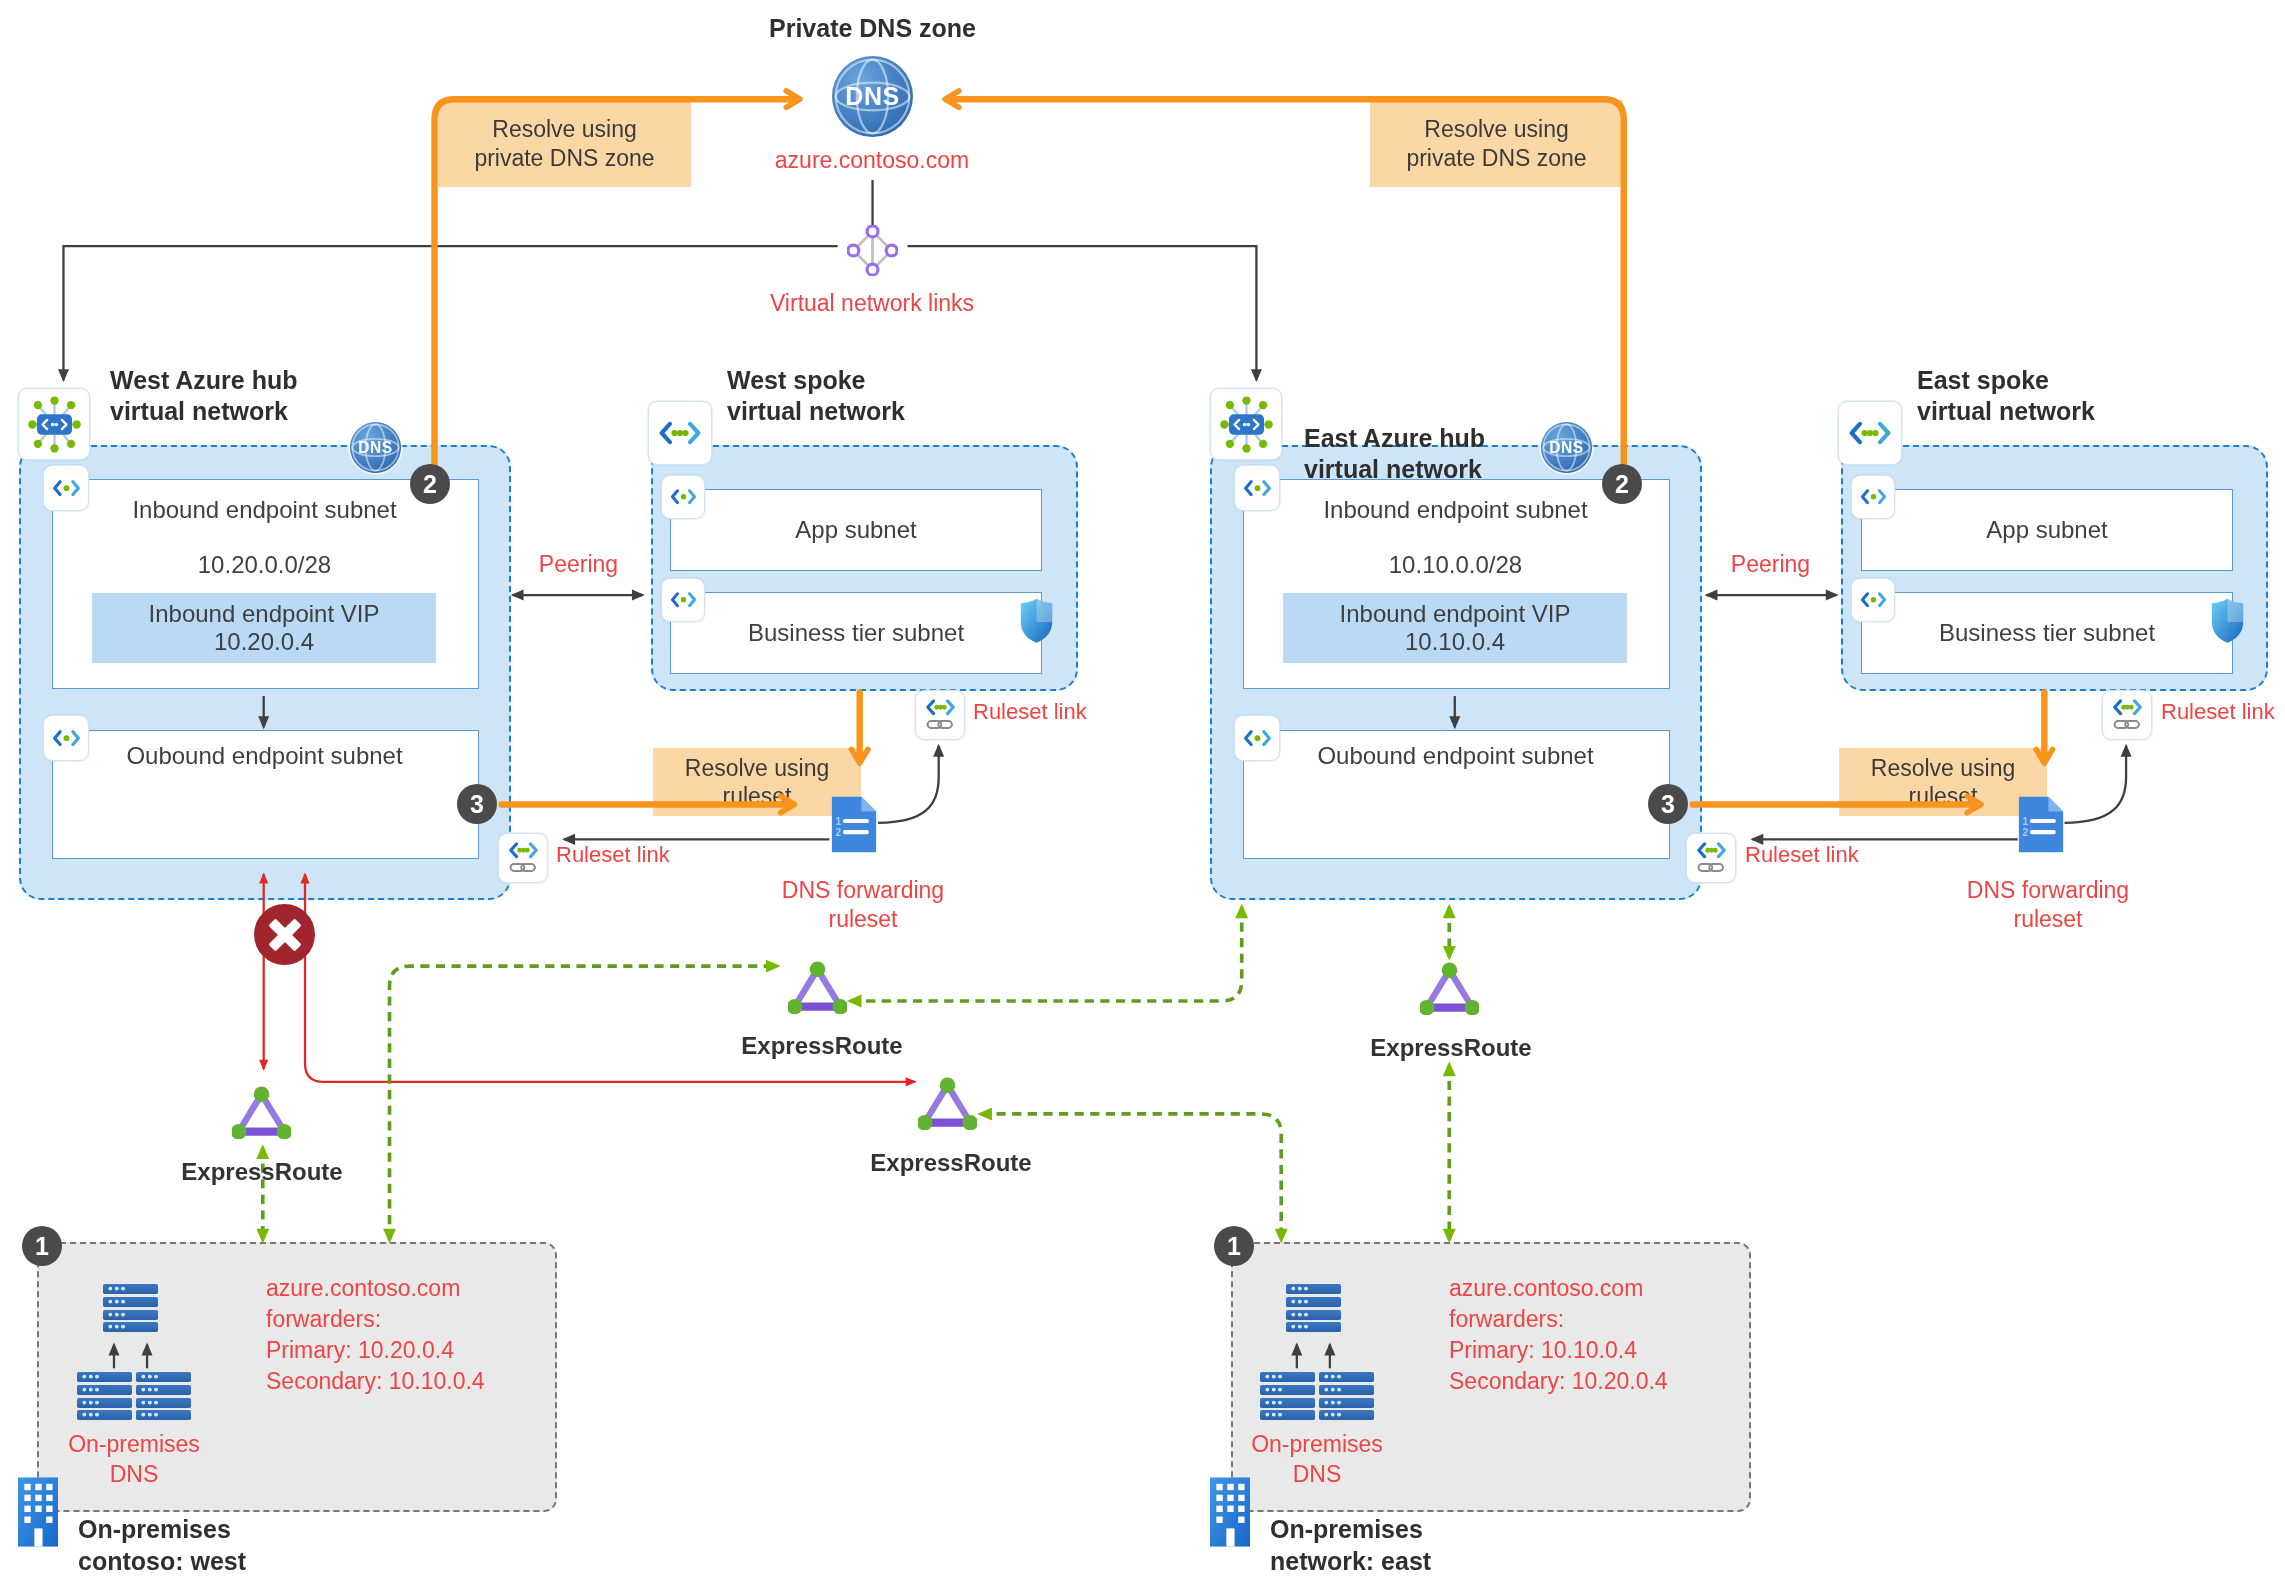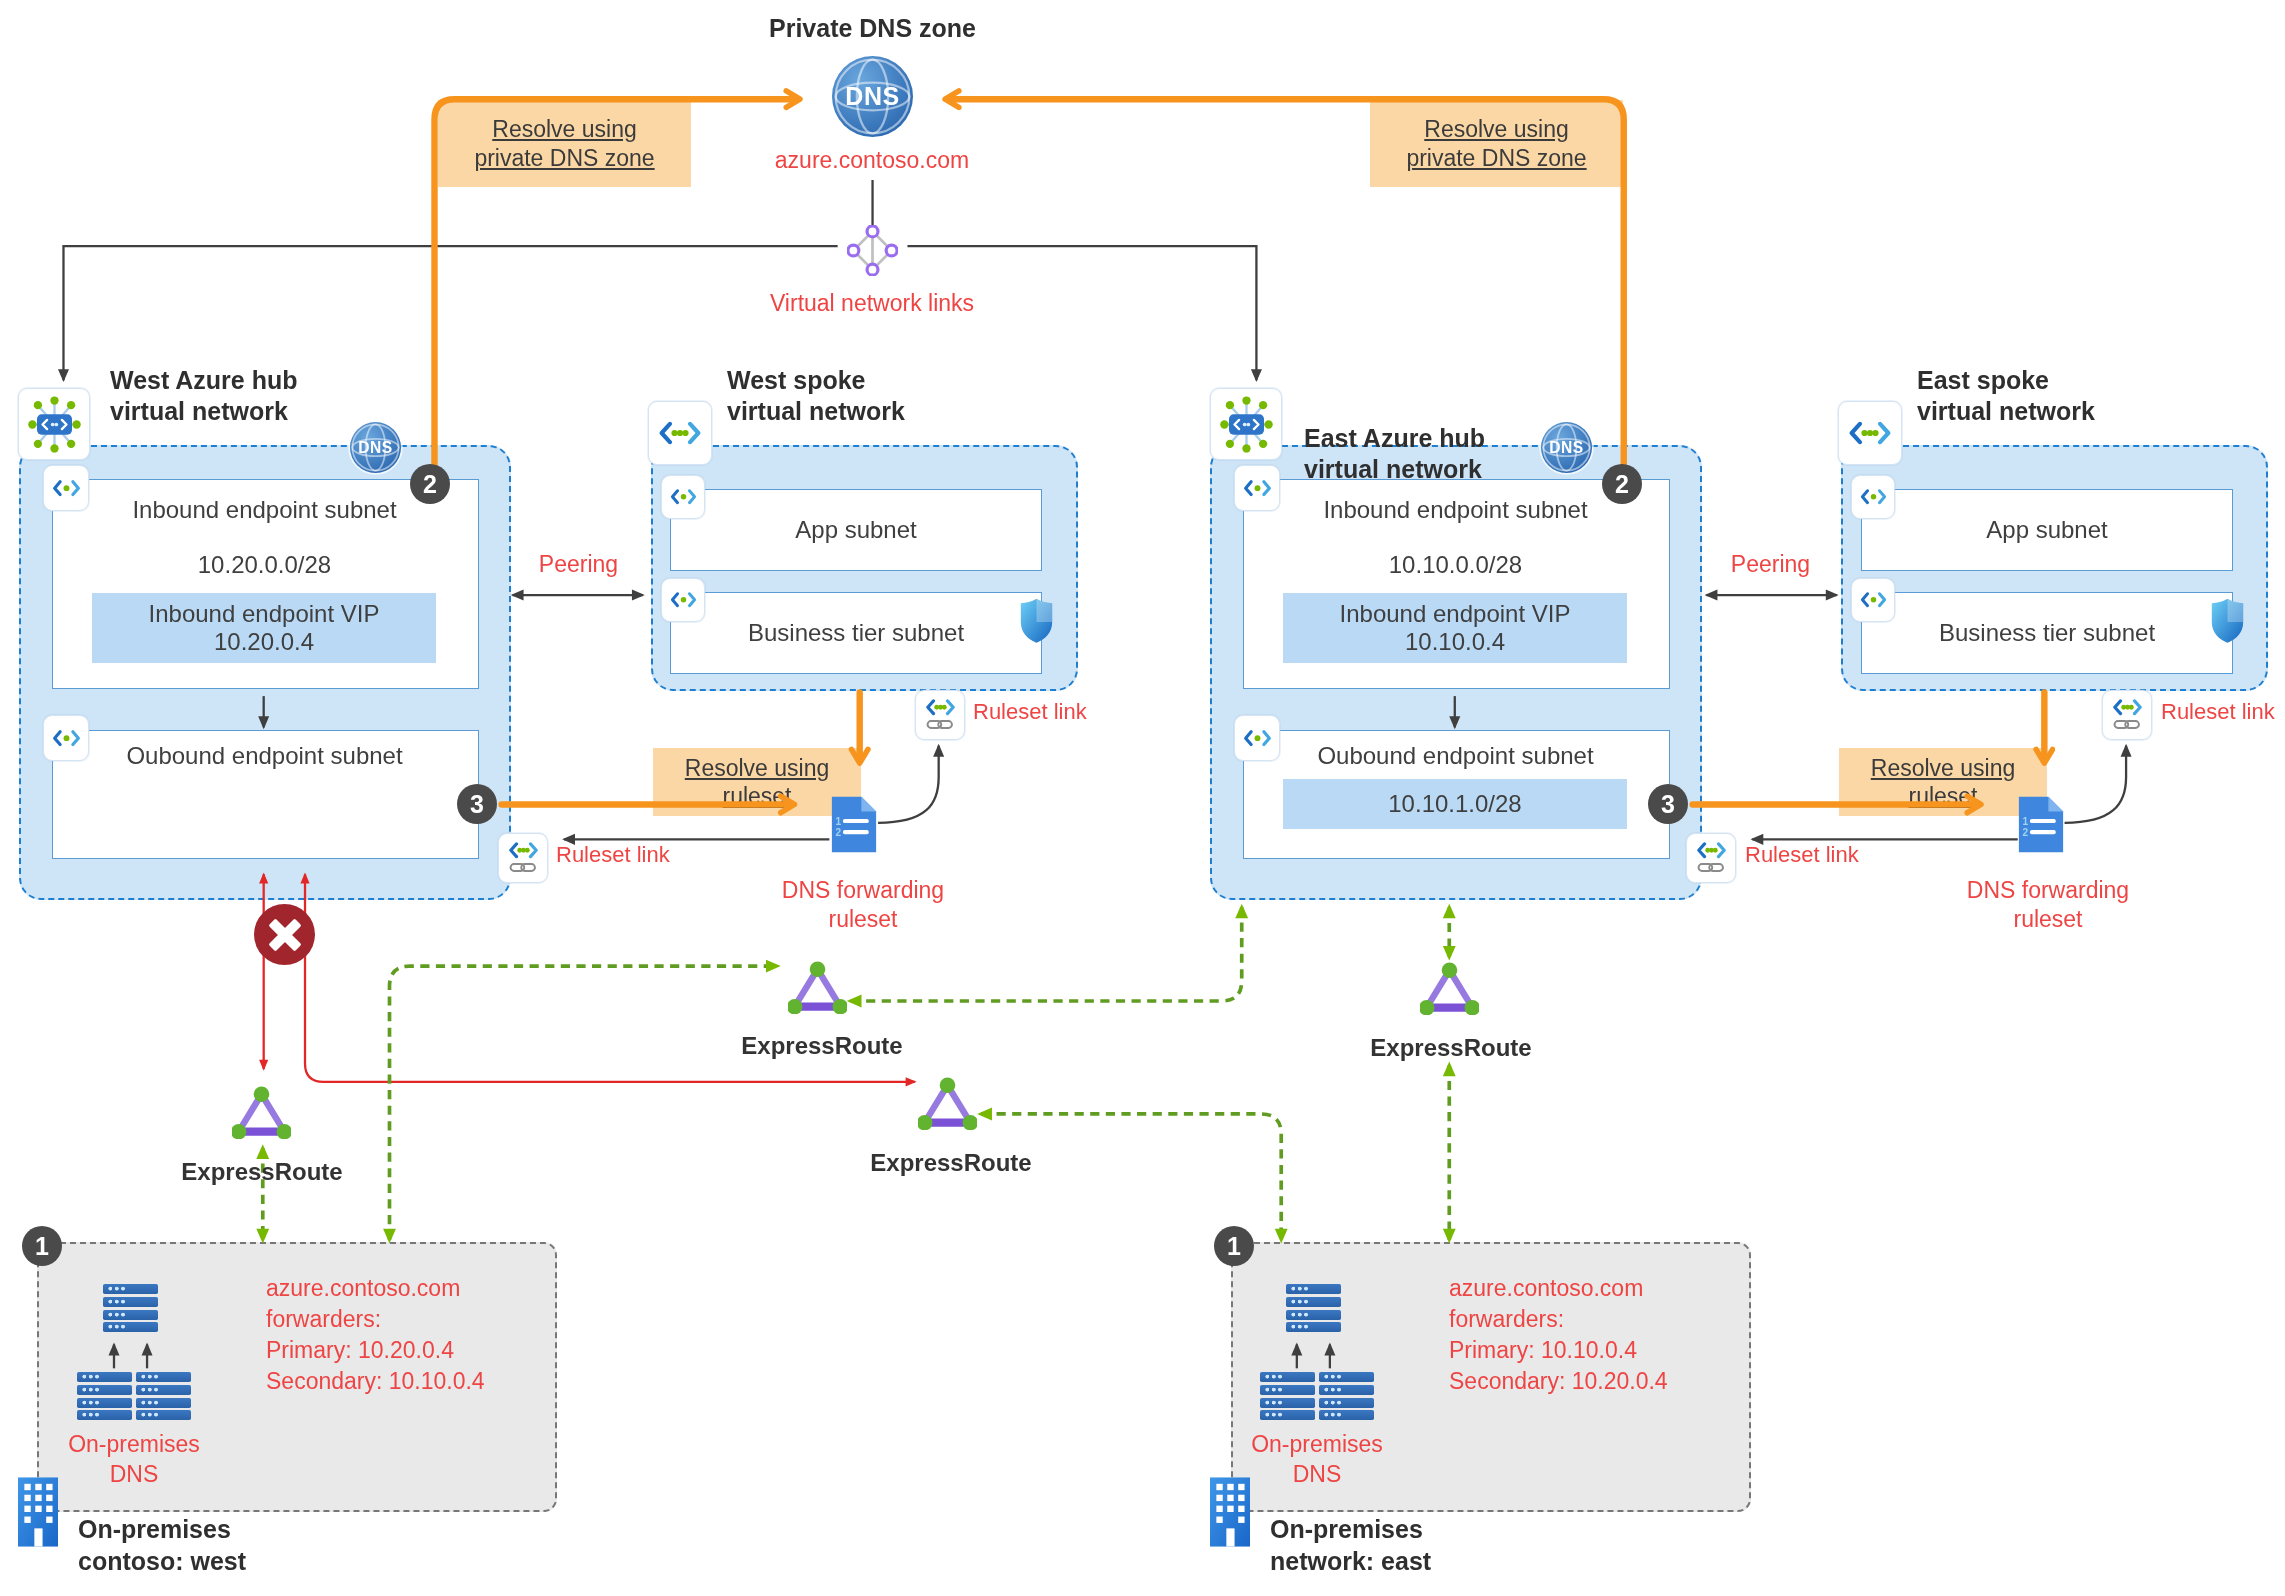--- a/index.html
+++ b/index.html
@@ -6,21 +6,21 @@
   #canvas{position:relative;width:2286px;height:1597px;background:#fff;
           font-family:"Liberation Sans",sans-serif;color:#3f3f3f;overflow:hidden;}
   #wires{position:absolute;left:0;top:0;z-index:2;pointer-events:none;}
 
   .vnetbox{position:absolute;background:#CEE4F7;border:2.8px dashed #1E7FD0;border-radius:22px;z-index:0;}
   .onprem{position:absolute;background:#E9E9E9;border:2.8px dashed #777;border-radius:13px;z-index:0;}
   .wbox{position:absolute;background:#fff;border:1.8px solid #5B9BD5;z-index:1;}
   .hl{position:absolute;background:#B9D9F5;display:flex;flex-direction:column;align-items:center;justify-content:center;
       font-size:24px;line-height:28.5px;color:#3f3f3f;z-index:1;text-align:center;}
   .callout{position:absolute;background:#FAD7A4;color:#3b3b3b;display:flex;flex-direction:column;align-items:center;
-      justify-content:center;font-size:23px;line-height:28.5px;z-index:1;text-align:center;text-decoration:underline;}
+      justify-content:center;font-size:23px;line-height:28.5px;z-index:1;text-align:center;}
   .h-title{position:absolute;font-size:25px;font-weight:bold;color:#2f2f2f;line-height:31px;z-index:3;}
   .lbl{position:absolute;font-size:23px;color:#ef4444;z-index:3;}
   .lbl-c{text-align:center;}
   .sm{font-size:22px;}
   .boxtitle{position:absolute;font-size:24px;color:#3f3f3f;text-align:center;z-index:1;}
   .erlbl{position:absolute;font-size:24px;font-weight:bold;color:#333;text-align:center;z-index:3;}
 
   .nbadge{position:absolute;width:40px;height:40px;border-radius:50%;background:#4A4A4A;color:#fff;
       font-weight:bold;font-size:25px;display:flex;align-items:center;justify-content:center;z-index:4;}
 
@@ -347,23 +347,20 @@
   <div class="chip" style="left:1234px;top:715px;width:44px;height:44px;">
     <svg width="31" height="18.4" viewBox="0 0 34 20">
         <g fill="none" stroke-linecap="round" stroke-linejoin="round" stroke-width="3.5">
       <path d="M10,3 L4,10 L10,17" stroke="#1C6FC4"></path>
           <path d="M24,3 L30,10 L24,17" stroke="#42A6E0"></path>
         </g>
       <circle cx="17" cy="10" r="3.2" fill="#76B900"></circle>
       </svg>
   </div>
   <div class="boxtitle" style="left:1243px;top:742px;width:425px;">Oubound endpoint subnet</div>
-  <div class="hl" style="left:1283px;top:779px;width:344px;height:50px;">
-    <div>10.10.1.0/28</div>
-  </div>
   <div class="nbadge" style="left:1648px;top:784px;">3</div>
 
   <div class="vnetbox" style="left:1841px;top:445px;width:423px;height:242px;"></div>
   <div class="h-title" style="left:1917px;top:365px;">
     <div>East spoke</div>
     <div>virtual network</div>
   </div>
   <div class="chip" style="left:1838px;top:401px;width:62px;height:62px;">
     <svg width="44" height="24" viewBox="0 0 48 26">
         <g fill="none" stroke-linecap="round" stroke-linejoin="round" stroke-width="4.5">

